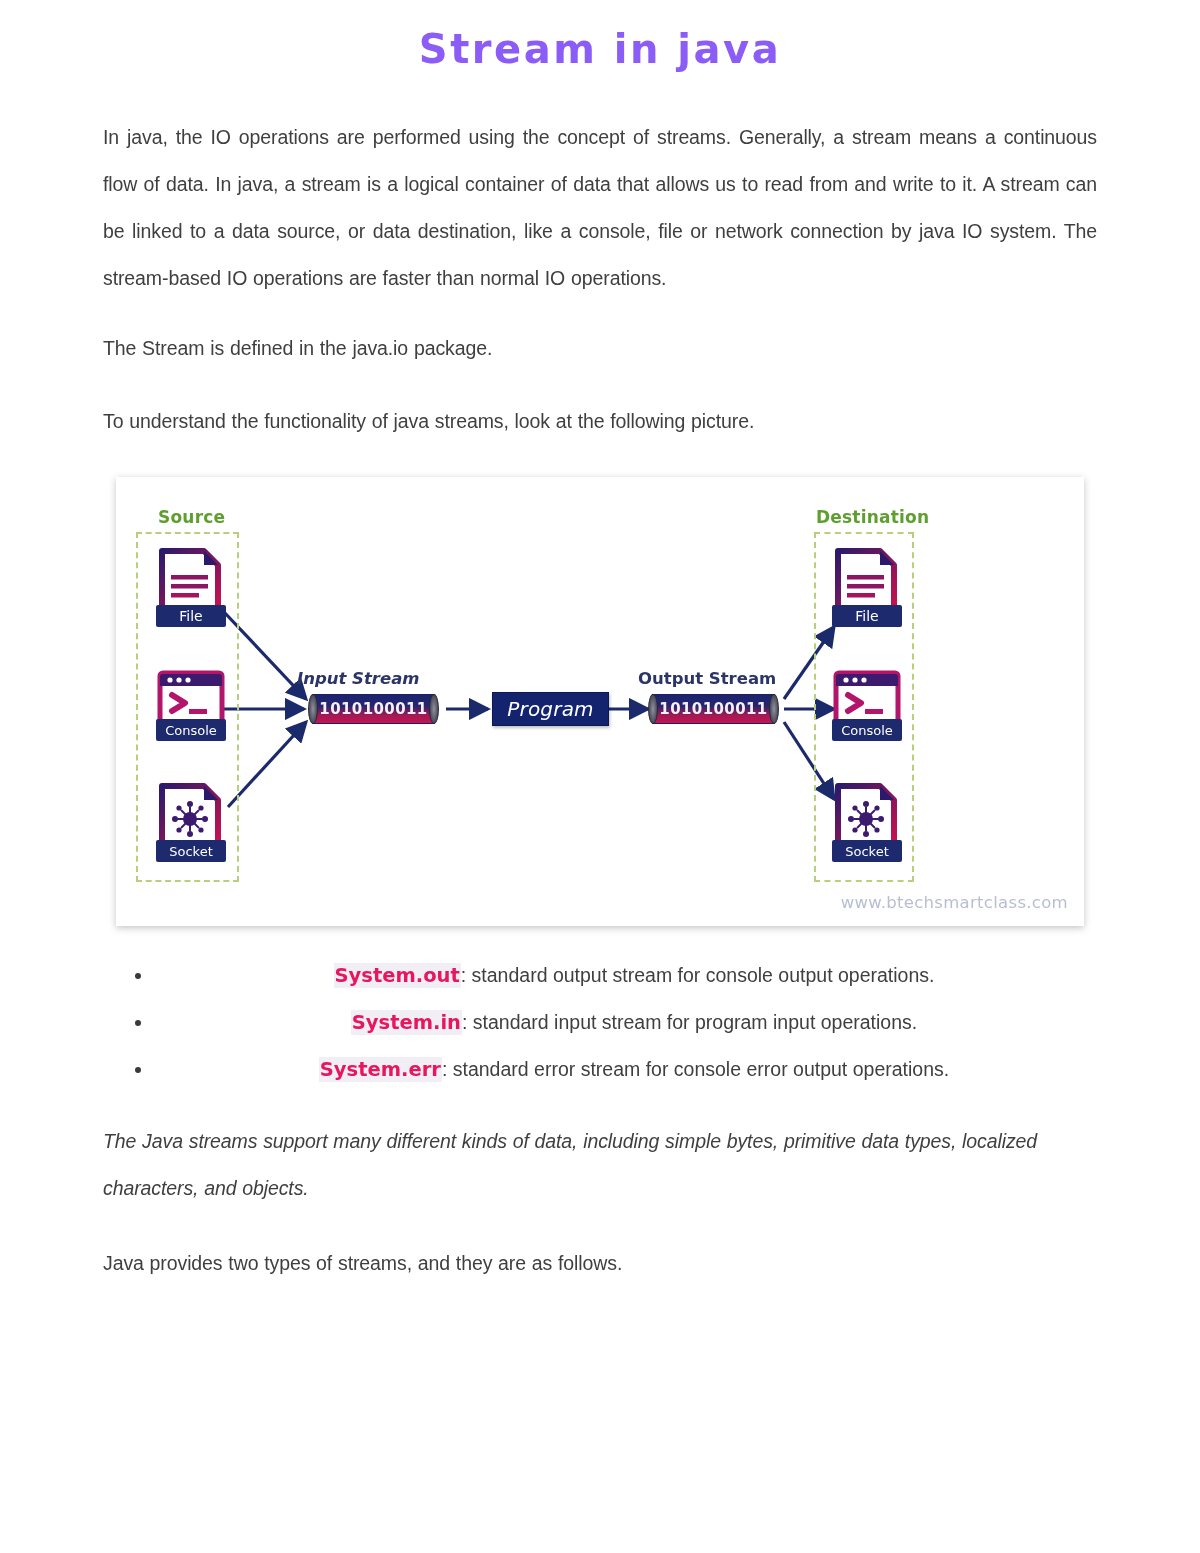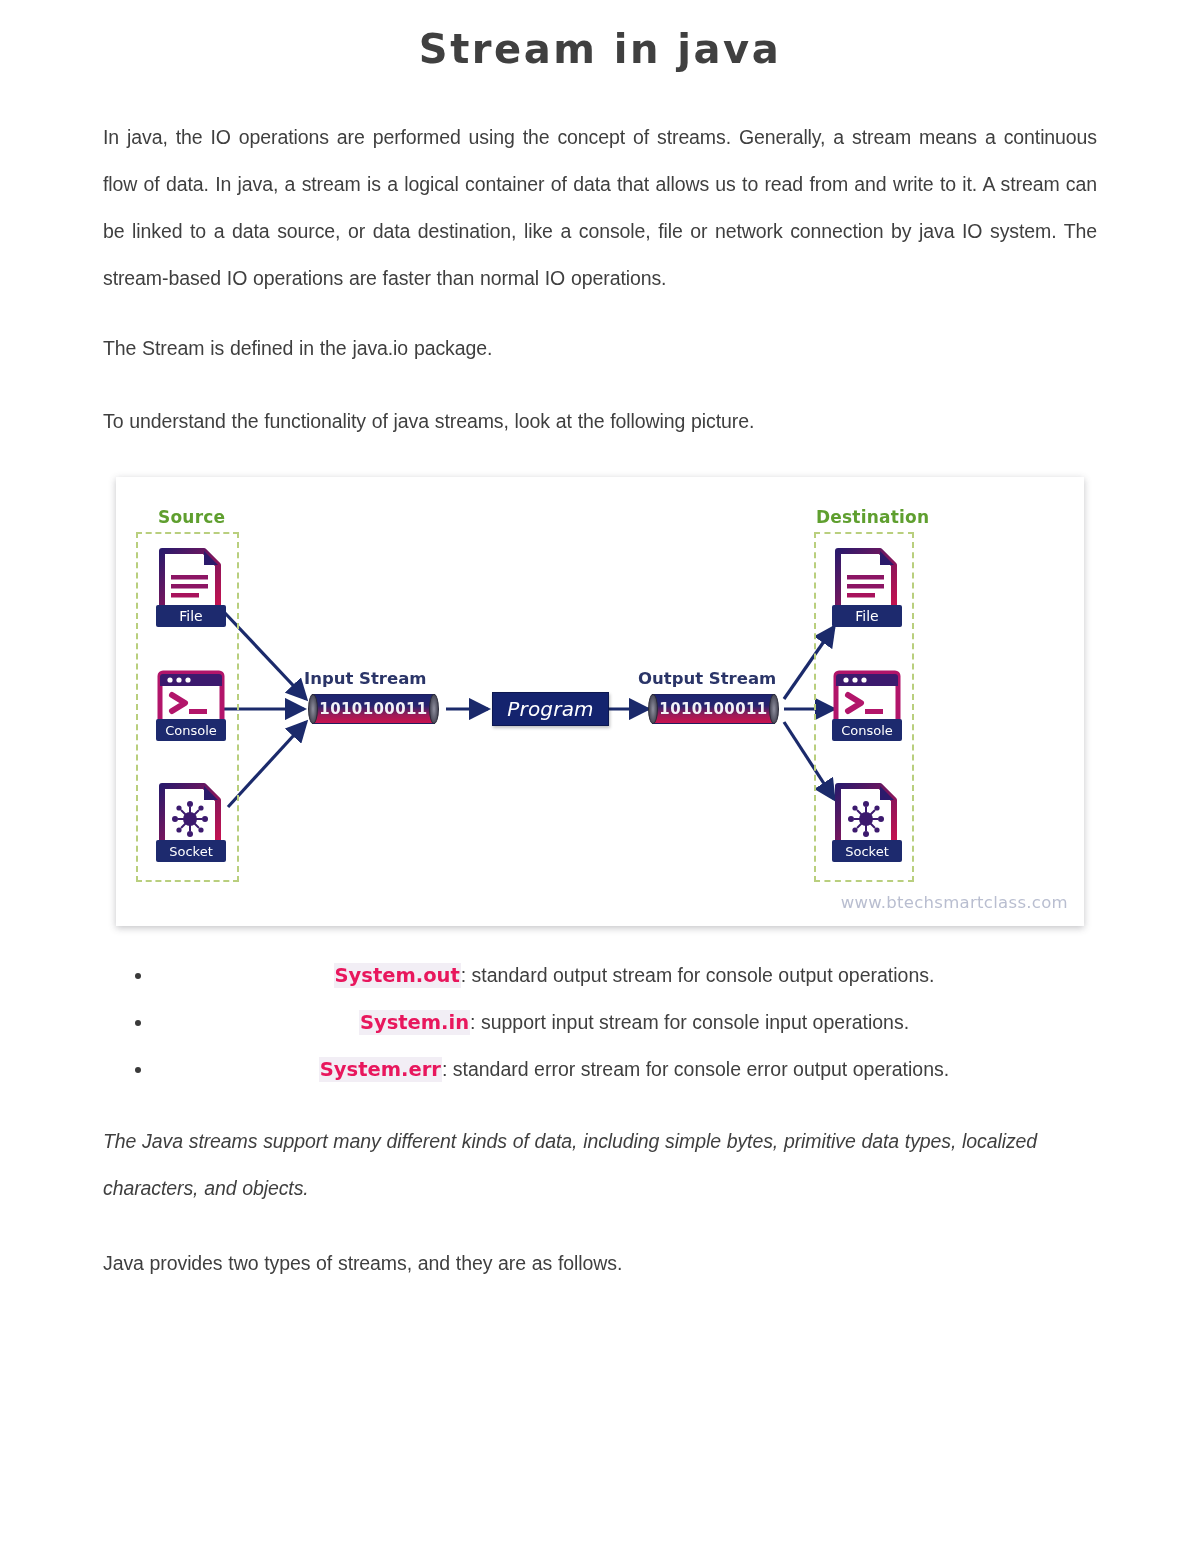--- a/index.html
+++ b/index.html
@@ -26,21 +26,21 @@
 
   
   .doc-title {
     margin: 0;
     padding-top: 26px;
     text-align: center;
     font-family: "DejaVu Sans", sans-serif;
     font-size: 40px;
     font-weight: 700;
     letter-spacing: 2.5px;
-    color: #404040;
+    color: #8b5cf6;
   }
 
   
   .para {
     margin: 0;
     font-size: 19.5px;
     line-height: 47px;
     color: #3f3f3f;
     letter-spacing: -0.1px;
     word-spacing: 0.5px;
@@ -266,21 +266,21 @@
               <line x1="27" y1="28" x2="32" y2="33"></line>
               <line x1="45" y1="28" x2="40" y2="33"></line>
               <line x1="27" y1="46" x2="32" y2="41"></line>
               <line x1="45" y1="46" x2="40" y2="41"></line>
             </g>
             <rect x="2" y="58" width="70" height="22" rx="2" fill="#1d2a6e"></rect>
             <text x="37" y="74" font-family="DejaVu Sans, sans-serif" font-size="13" fill="#ffffff" text-anchor="middle">Socket</text>
           </svg>
         </div>
 
-        <div class="stream-label" style="left:188px; top:192px;">Input Stream</div>
+        <div class="stream-label" style="left:181px; top:192px;font-style:italic;">Input Stream</div>
         <div class="stream" style="left:196px; top:217px;">
           <span class="cap left"></span>
           <span class="cap right"></span>
           <span class="stream-bits">1010100011</span>
         </div>
 
         <div class="program-box" style="left:376px; top:215px;font-style:italic;">
           <span>Program</span>
         </div>
 
@@ -352,21 +352,21 @@
       </div>
     </div>
   </div>
 
 
   <ul class="bullets">
     <li>
       <span class="kw">System.out</span><span>: standard output stream for console output operations.</span>
     </li>
     <li>
-      <span class="kw">System.in</span><span>: support input stream for console input operations.</span>
+      <span class="kw">System.in</span><span>: standard input stream for program input operations.</span>
     </li>
     <li>
       <span class="kw">System.err</span><span>: standard error stream for console error output operations.</span>
     </li>
   </ul>
 
   <p class="para p6">The Java streams support many different kinds of data, including simple bytes, primitive data types, localized characters, and objects.</p>
   <p class="para p7">Java provides two types of streams, and they are as follows.</p>
 
 </div>

